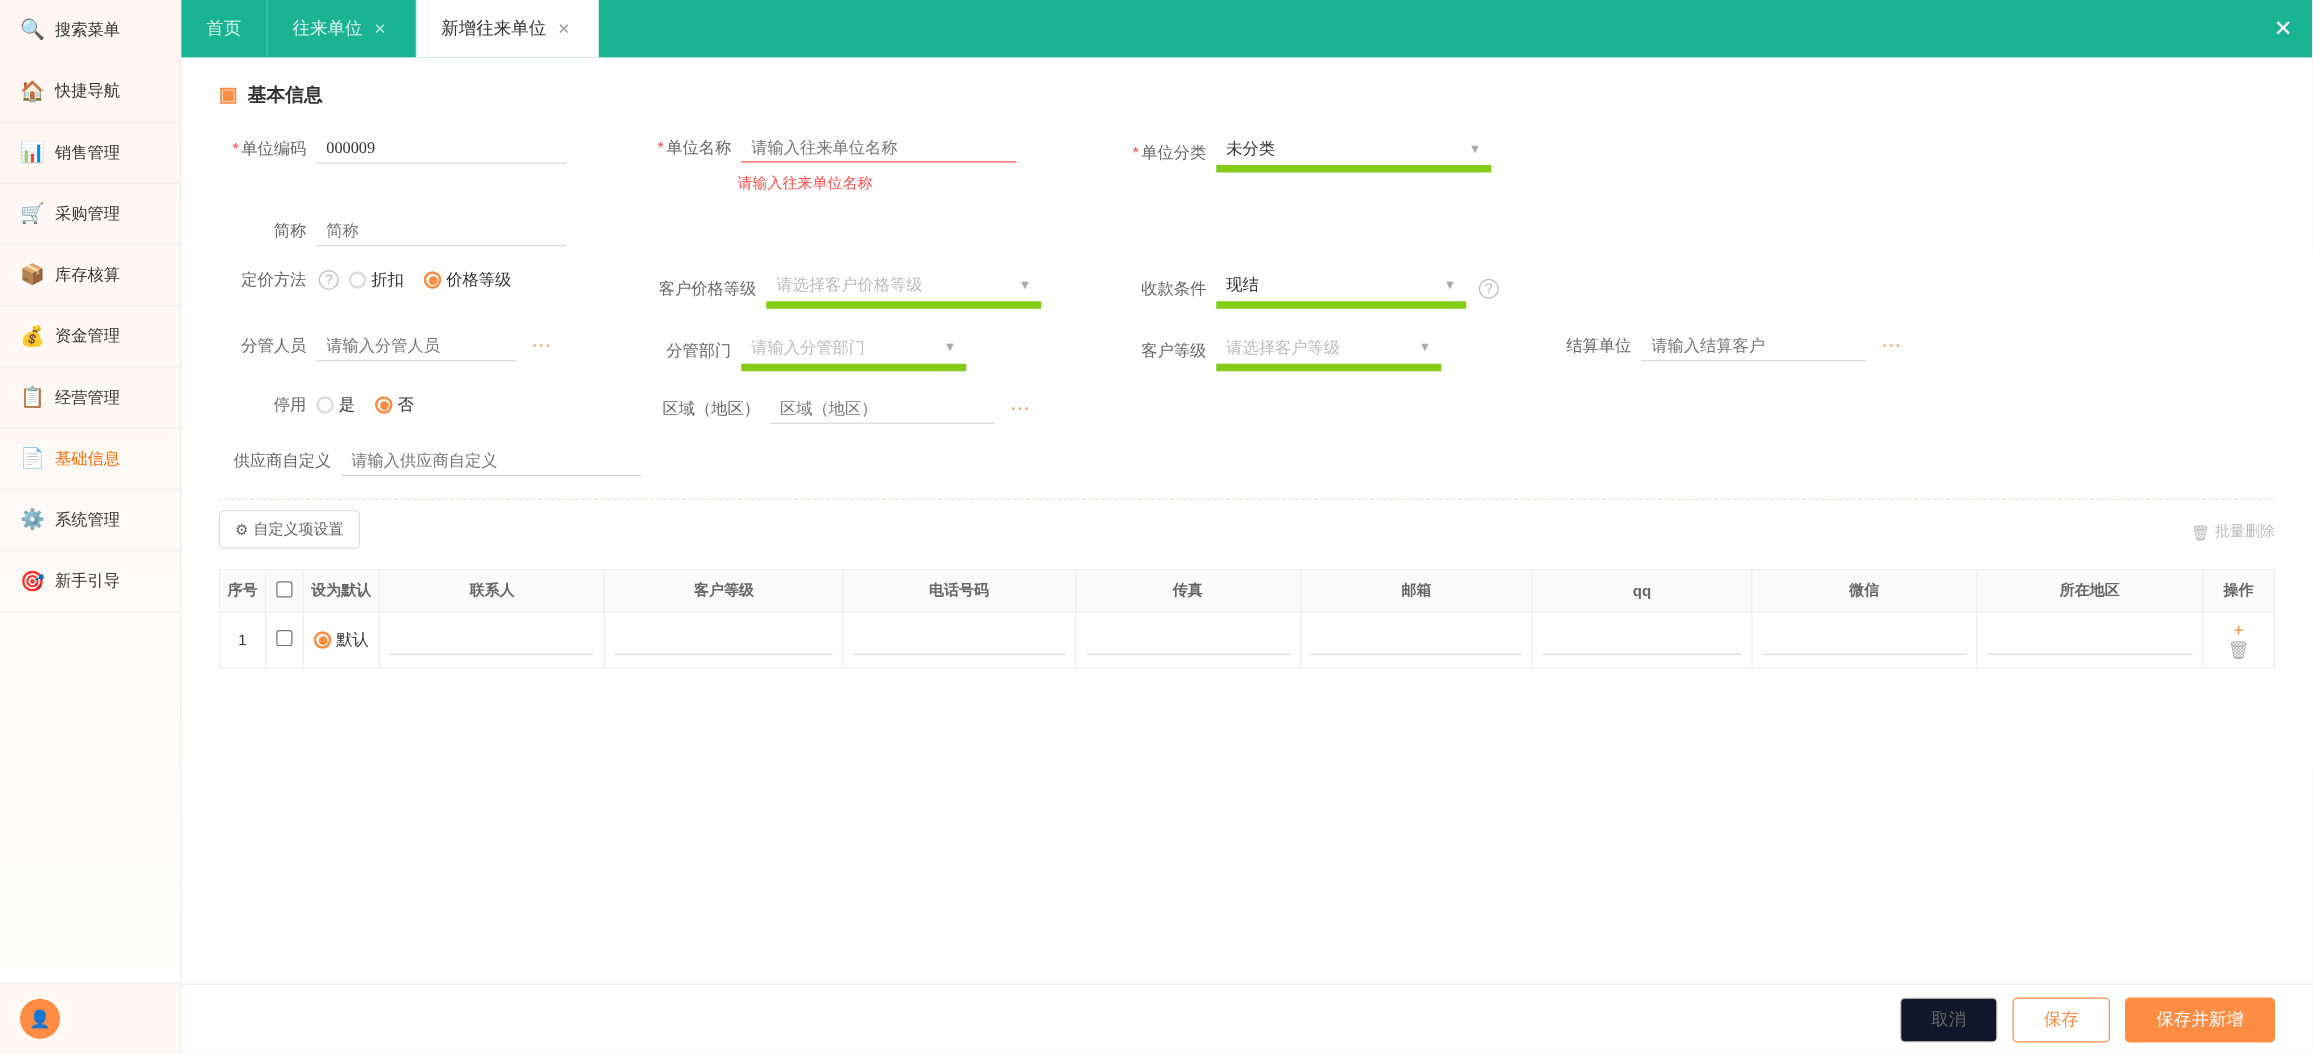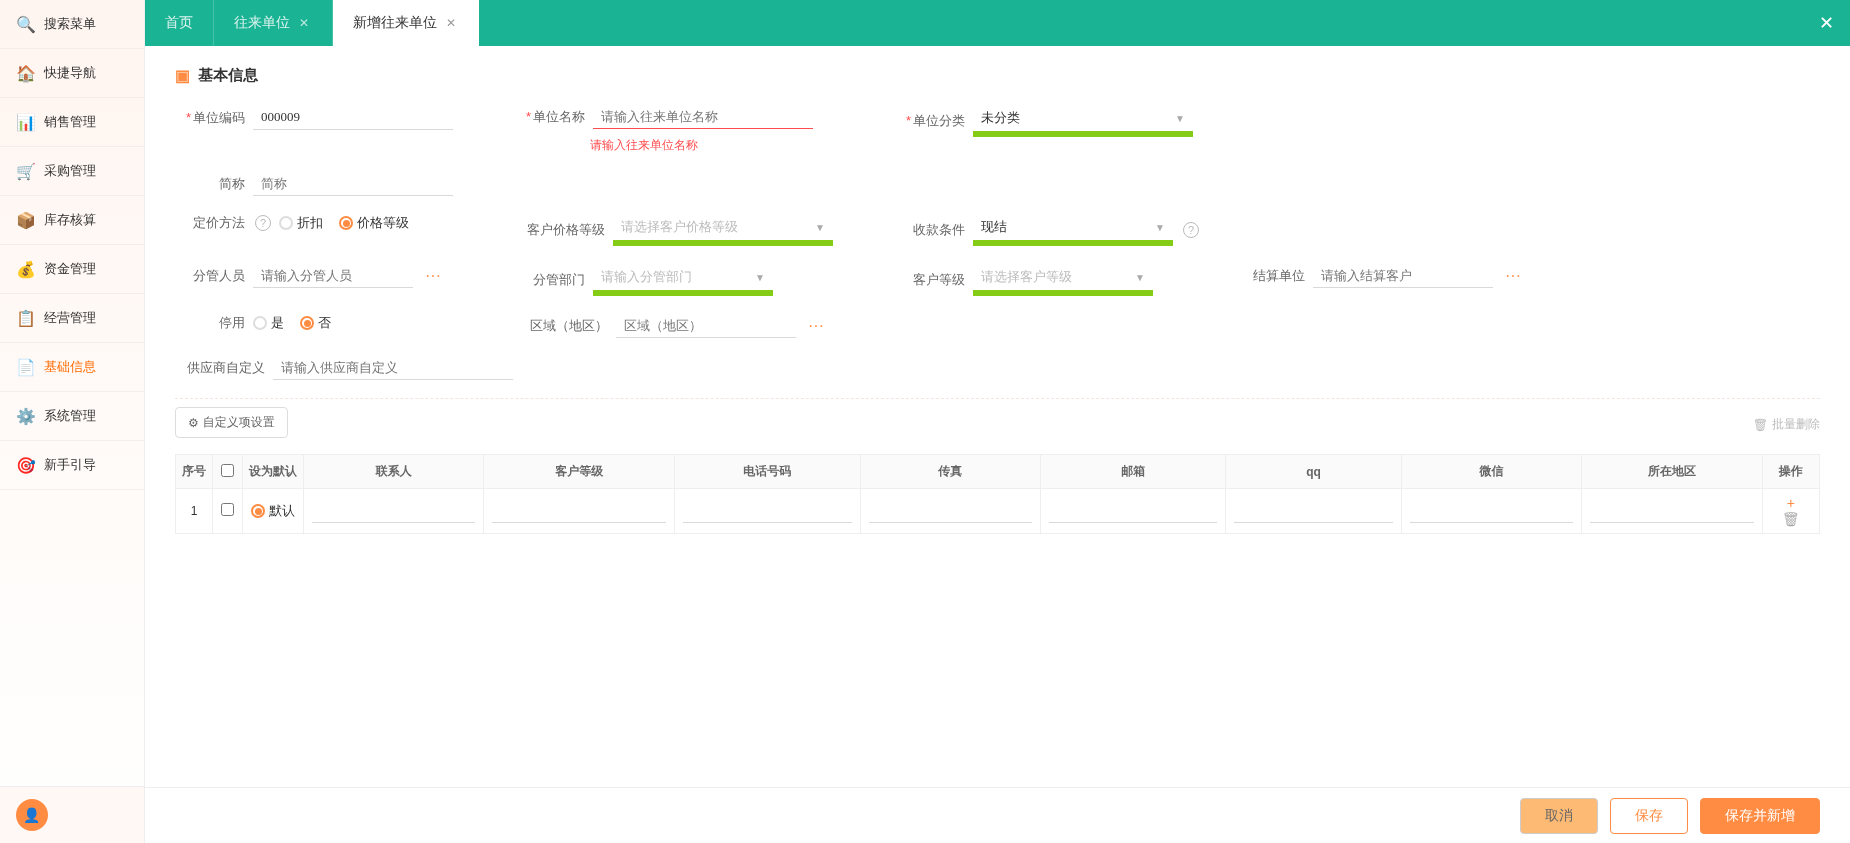--- a/index.html
+++ b/index.html
@@ -269,21 +269,21 @@
       flex-shrink: 0;
     }
     .btn {
       padding: 8px 24px;
       border-radius: 4px;
       cursor: pointer;
       font-size: 14px;
       border: 1px solid;
     }
     .btn-cancel {
-      background: #fdba74;
+      background: #0f172a;
       color: #666;
       border-color: #ccc;
     }
     .btn-save {
       background: white;
       color: #ff8c42;
       border-color: #ff8c42;
     }
     .btn-save-new {
       background: #ff8c42;

